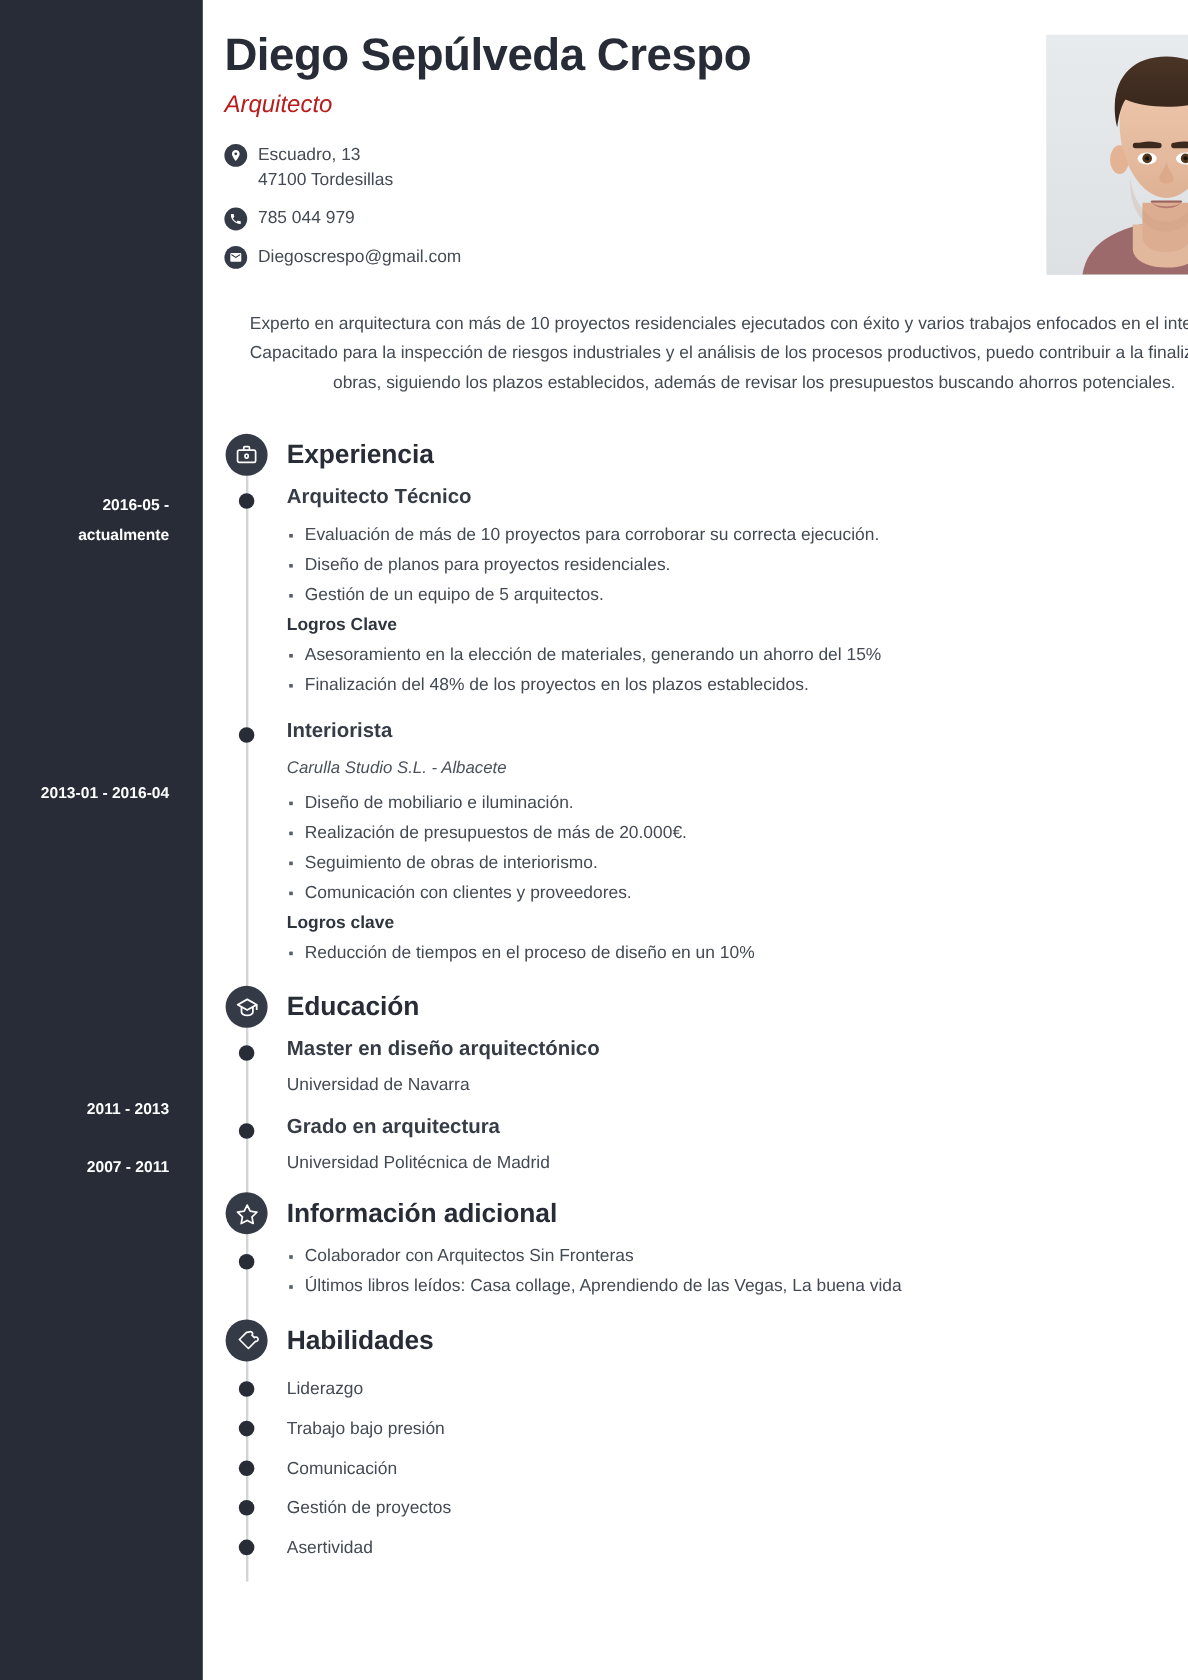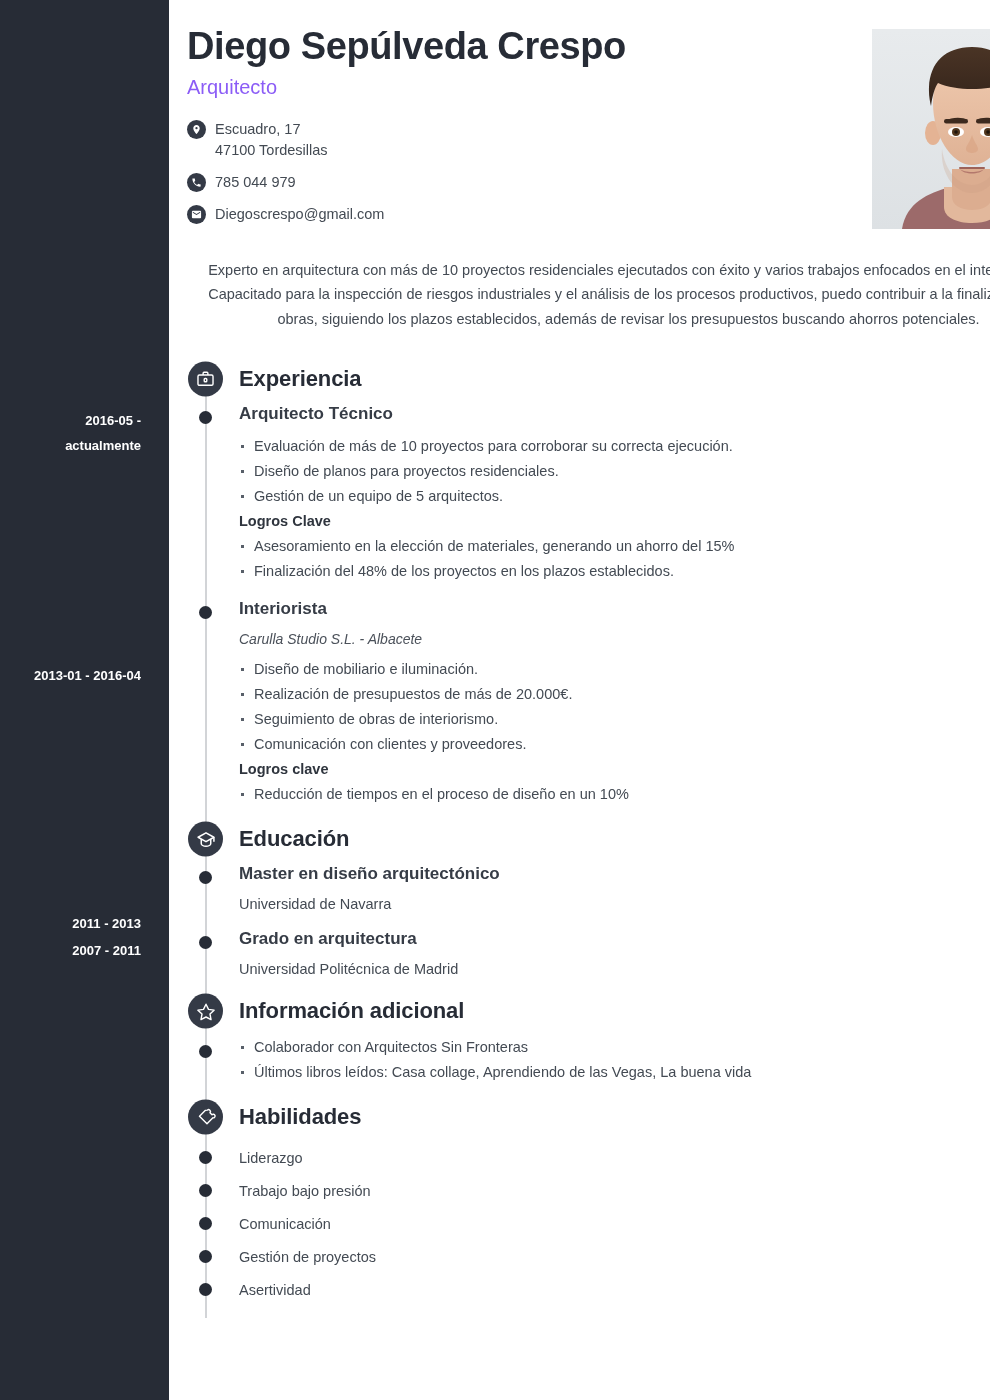--- a/index.html
+++ b/index.html
@@ -58,22 +58,23 @@
     line-height: 1.1;
     font-weight: bold;
     color: #272c36;
     letter-spacing: -0.4px;
     margin: 0 0 8px 0;
     white-space: nowrap;
   }
   .job-title {
     font-size: 20px;
     font-weight: normal;
-    color: #8b5cf6;
+    color: #b91c1c;
     margin: 0 0 20px 0;
+    font-style: italic;
   }
 
   .contact-list { margin: 0; padding: 0; list-style: none; }
   .contact-row {
     display: flex;
     align-items: flex-start;
     margin-bottom: 11px;
   }
   .contact-ico {
     width: 19px; height: 19px;
@@ -247,46 +248,46 @@
 <body>
 
 <div class="cv-page">
 
   <div class="rail"></div>
 
   <div class="rail-date" style="top:408px;">
     <div>2016-05 -</div>
     <div>actualmente</div>
   </div>
-  <div class="rail-date" style="top:648px;margin-top:15px;">
+  <div class="rail-date" style="top:648px;">
     <div>2013-01 - 2016-04</div>
   </div>
   <div class="rail-date" style="top:911px;">
     <div>2011 - 2013</div>
   </div>
-  <div class="rail-date" style="top:938px;">
+  <div class="rail-date" style="top:960px;">
     <div>2007 - 2011</div>
   </div>
 
   <div class="content">
 
     <div class="header">
       <div class="header-left">
         <h1 class="full-name">Diego Sepúlveda Crespo</h1>
         <div class="job-title">Arquitecto</div>
 
         <ul class="contact-list">
           <li class="contact-row">
             <span class="contact-ico">
               <svg width="11" height="11" viewBox="0 0 24 24">
                   <path fill="#ffffff" d="M12 2C8.1 2 5 5.1 5 9c0 5.2 7 13 7 13s7-7.8 7-13c0-3.9-3.1-7-7-7zm0 9.5A2.5 2.5 0 1 1 12 6.5a2.5 2.5 0 0 1 0 5z"></path>
                 </svg>
             </span>
             <span class="contact-text">
-              <span>Escuadro, 17</span>
+              <span>Escuadro, 13</span>
               <span class="line2">47100 Tordesillas</span>
             </span>
           </li>
           <li class="contact-row">
             <span class="contact-ico">
               <svg width="11" height="11" viewBox="0 0 24 24">
                   <path fill="#ffffff" d="M6.6 10.8a15.1 15.1 0 0 0 6.6 6.6l2.2-2.2c.3-.3.7-.4 1-.2 1.2.4 2.4.6 3.6.6.6 0 1 .5 1 1V20c0 .6-.4 1-1 1C10.6 21 3 13.4 3 4c0-.6.5-1 1-1h3.5c.6 0 1 .4 1 1 0 1.3.2 2.5.6 3.6.1.4 0 .8-.2 1.1l-2.3 2.1z"></path>
                 </svg>
             </span>
             <span class="contact-text">785 044 979</span>

